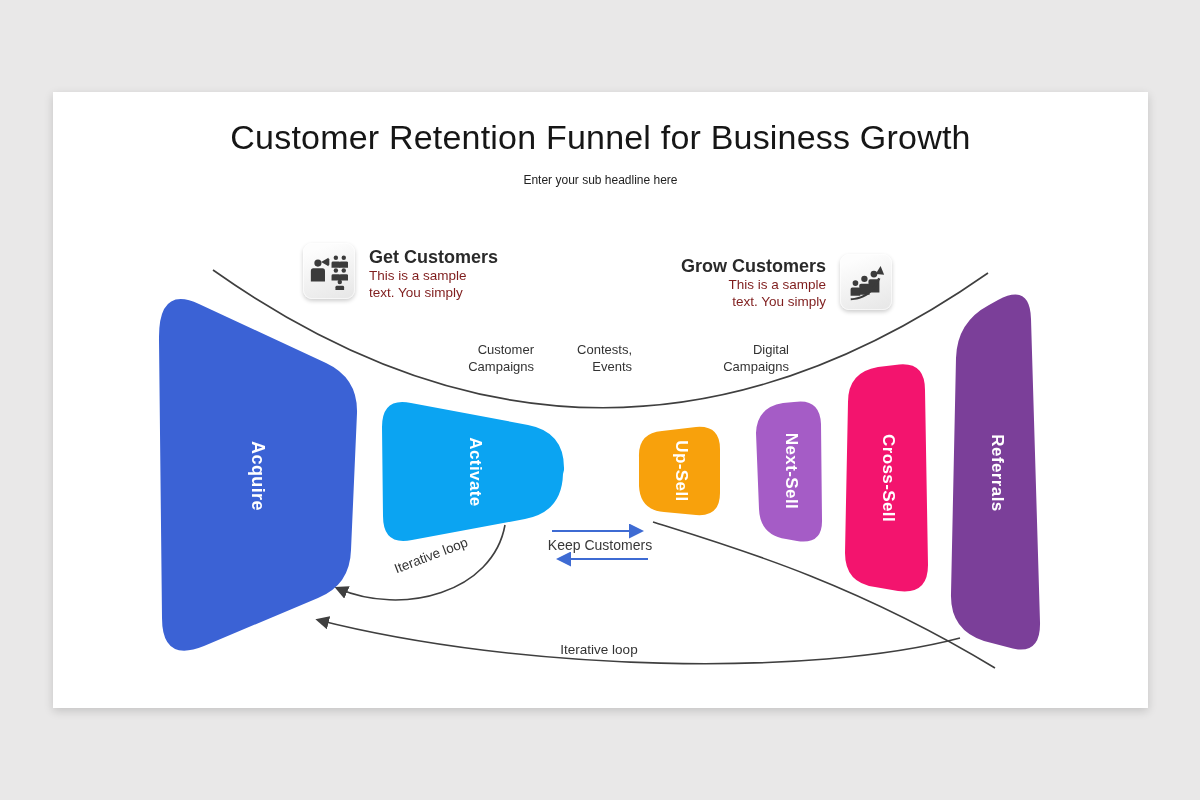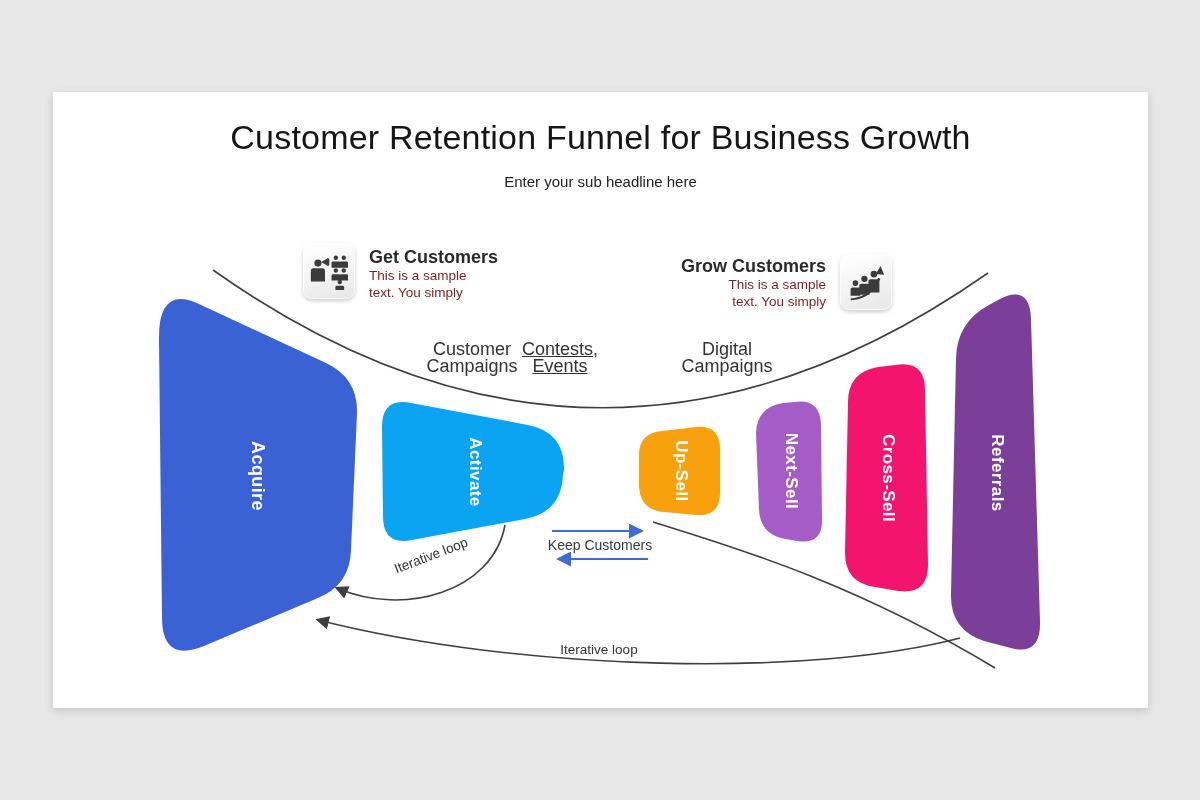--- a/index.html
+++ b/index.html
@@ -15,21 +15,21 @@
     background:#ffffff;
     box-shadow:0 3px 9px rgba(0,0,0,.16);
   }
   .slide-title{
     position:absolute;left:0;top:26px;width:100%;
     text-align:center;font-size:34px;font-weight:500;color:#161616;
     letter-spacing:.2px;margin:0;
   }
   .slide-subtitle{
     position:absolute;left:0;top:81px;width:100%;
-    text-align:center;font-size:15px;color:#222;
+    text-align:center;font-size:12px;color:#222;
   }
   .diagram{position:absolute;left:0;top:0;width:1095px;height:616px;}
   .curve{fill:none;stroke-width:1.6px;}
   .keep-arrow{fill:none;stroke-width:2px;}
   .stage-label{
     fill:#ffffff;font-weight:bold;font-size:17px;letter-spacing:.4px;
     text-anchor:middle;dominant-baseline:middle;
   }
   .stage-label.big{font-size:18px;}
   .callout{position:absolute;}
@@ -37,22 +37,22 @@
     position:absolute;width:52px;height:56px;border-radius:9px;
     background:linear-gradient(160deg,#fdfdfd 15%,#e6e6e6 100%);
     box-shadow:0 2px 4px rgba(0,0,0,.20), inset 0 0 0 1px rgba(255,255,255,.6);
     display:flex;align-items:center;justify-content:center;
   }
   .callout-title{font-size:18px;font-weight:bold;color:#2a2a2a;line-height:19px;}
   .callout-body{font-size:13.5px;color:#7f1d1d;line-height:17px;}
   .callout.left .callout-text{position:absolute;left:66px;top:5px;width:150px;text-align:left;}
   .callout.right .callout-text{position:absolute;right:66px;top:5px;width:160px;text-align:right;}
   .tactic{
-    position:absolute;width:124px;text-align:center;
-    font-size:18px;color:#333;line-height:17px;
+    position:absolute;width:124px;text-align:right;
+    font-size:13px;color:#333;line-height:17px;
   }
   .keep-label{
     position:absolute;left:467px;top:445px;width:160px;text-align:center;
     font-size:14px;color:#383838;
   }
   .loop-label{
     position:absolute;font-size:13.5px;color:#333;white-space:nowrap;
   }
   .loop-label.rotated{left:320px;top:456px;width:116px;text-align:center;transform:rotate(-21deg);}
   .loop-label.flat{left:476px;top:550px;width:140px;text-align:center;}
@@ -146,21 +146,21 @@
         <div class="callout-title">Grow Customers</div>
         <div class="callout-body">This is a sample</div>
         <div class="callout-body">text. You simply</div>
       </div>
     </div>
 
     <div class="tactic" style="left:357px;top:249px;">
       <div>Customer</div>
       <div>Campaigns</div>
     </div>
-    <div class="tactic" style="left:445px;top:249px;text-decoration:underline;">
+    <div class="tactic" style="left:455px;top:249px;">
       <div>Contests,</div>
       <div>Events</div>
     </div>
     <div class="tactic" style="left:612px;top:249px;">
       <div>Digital</div>
       <div>Campaigns</div>
     </div>
 
     <div class="keep-label">Keep Customers</div>
     <div class="loop-label rotated">Iterative loop</div>

